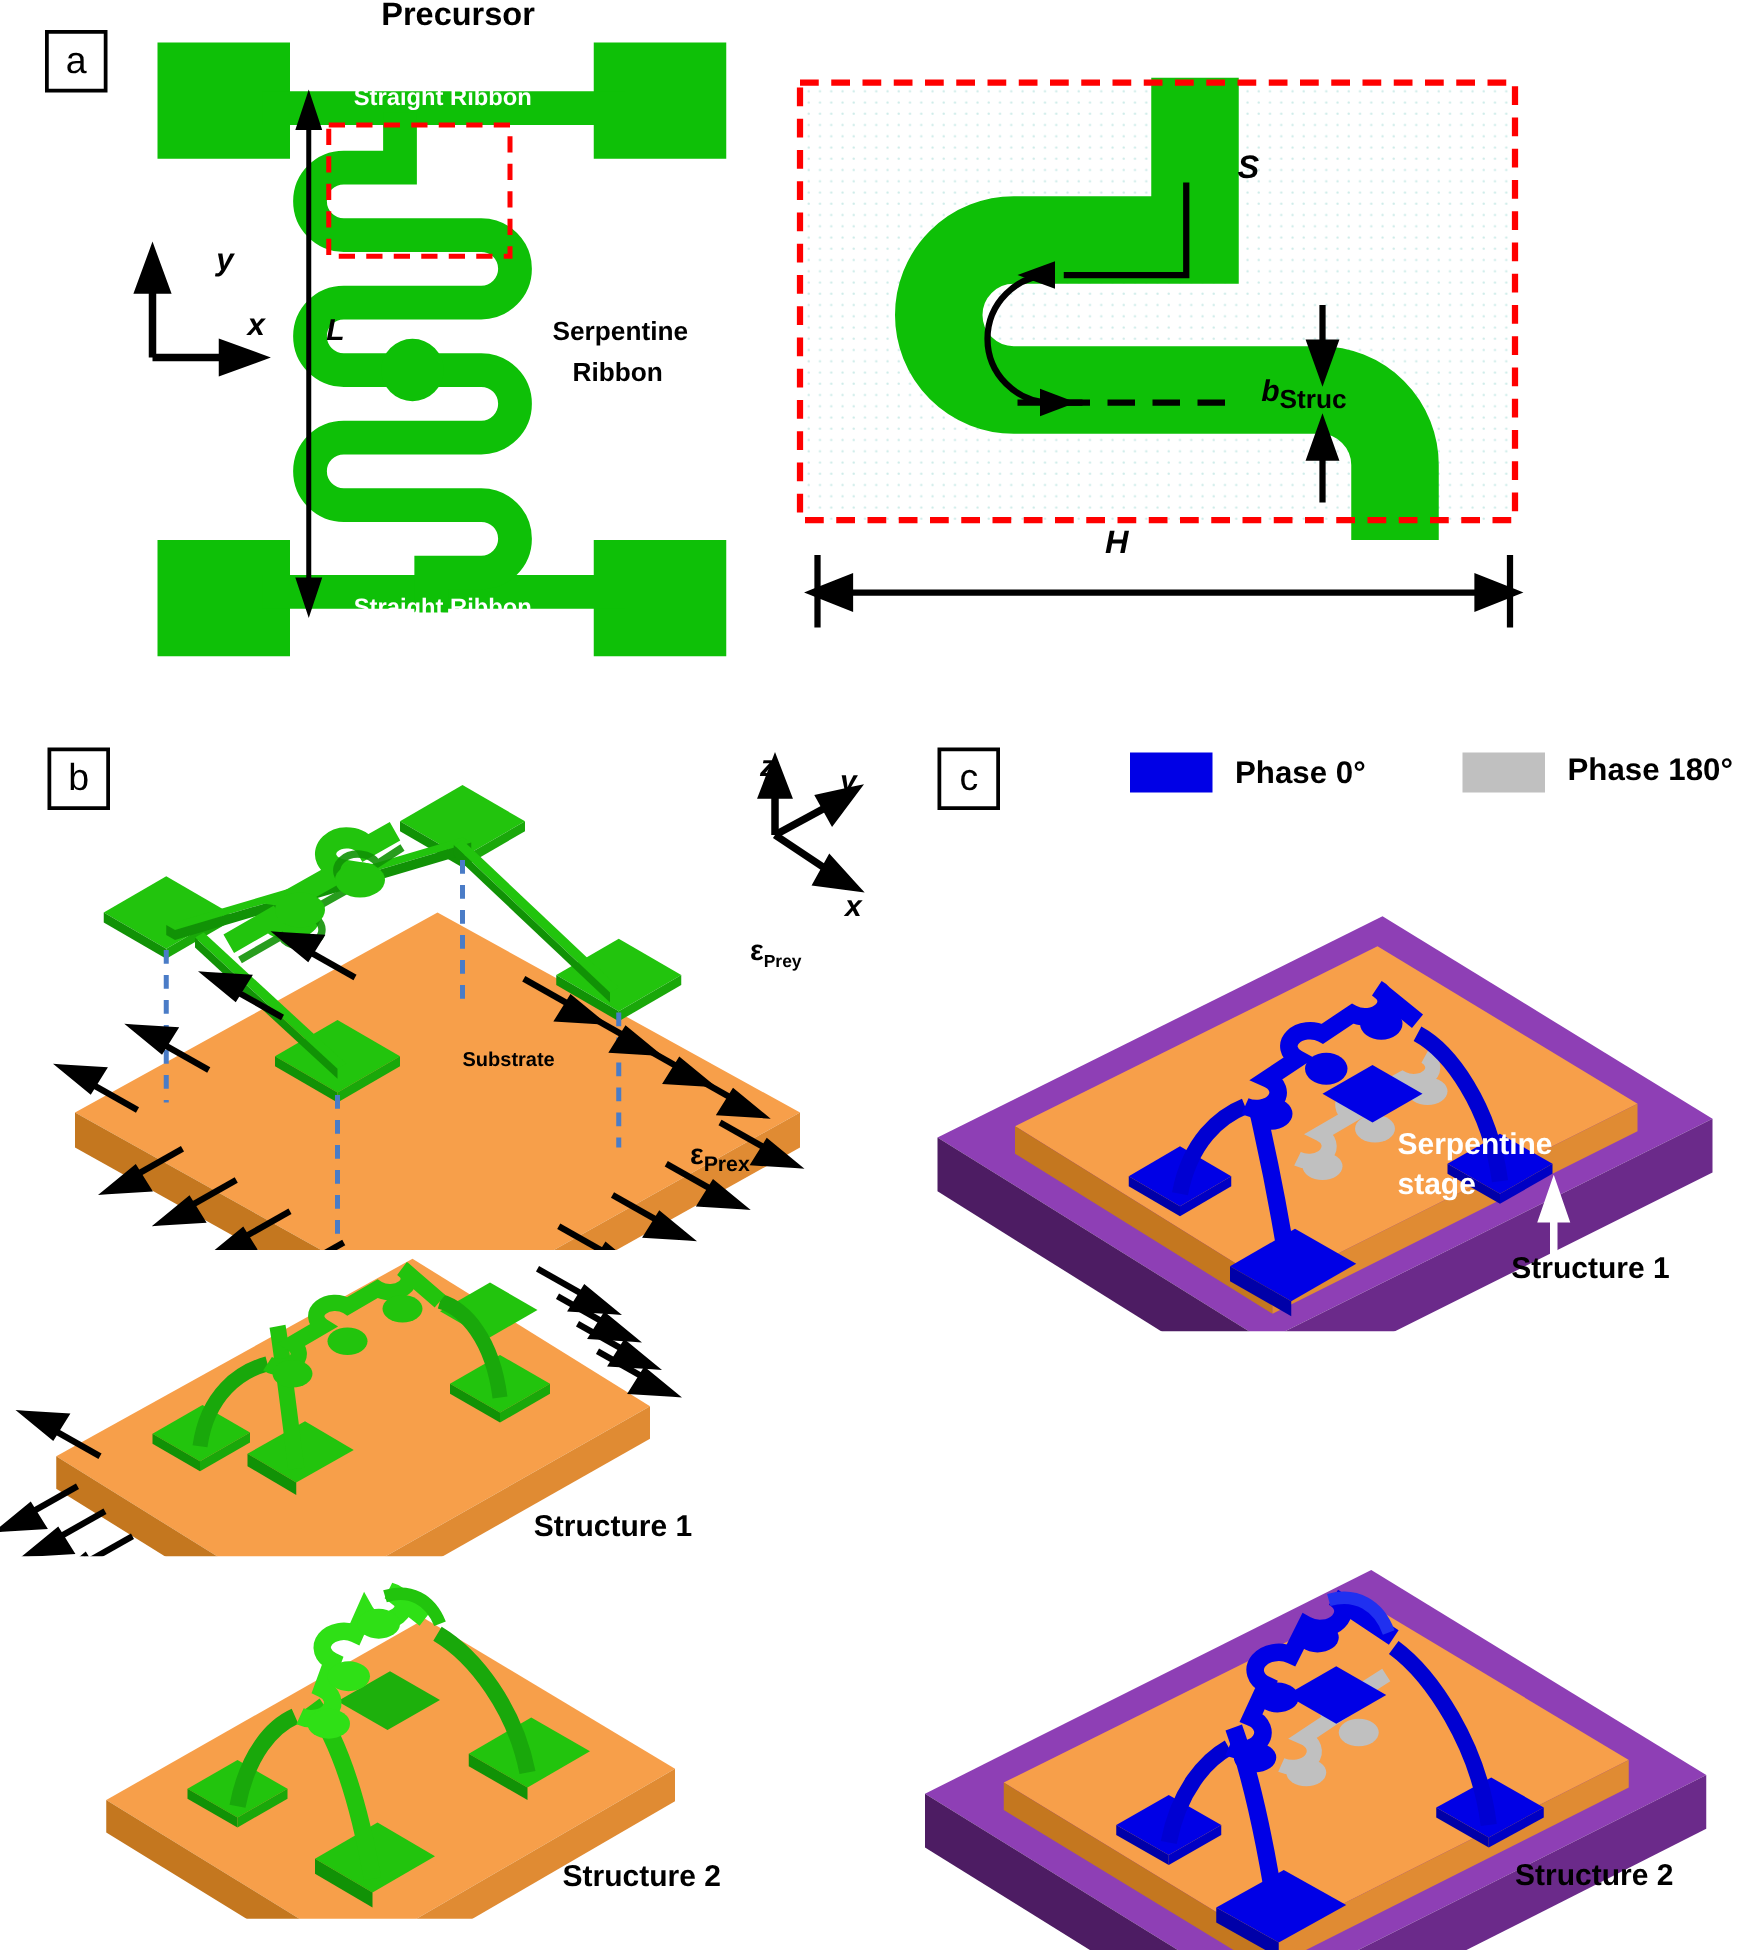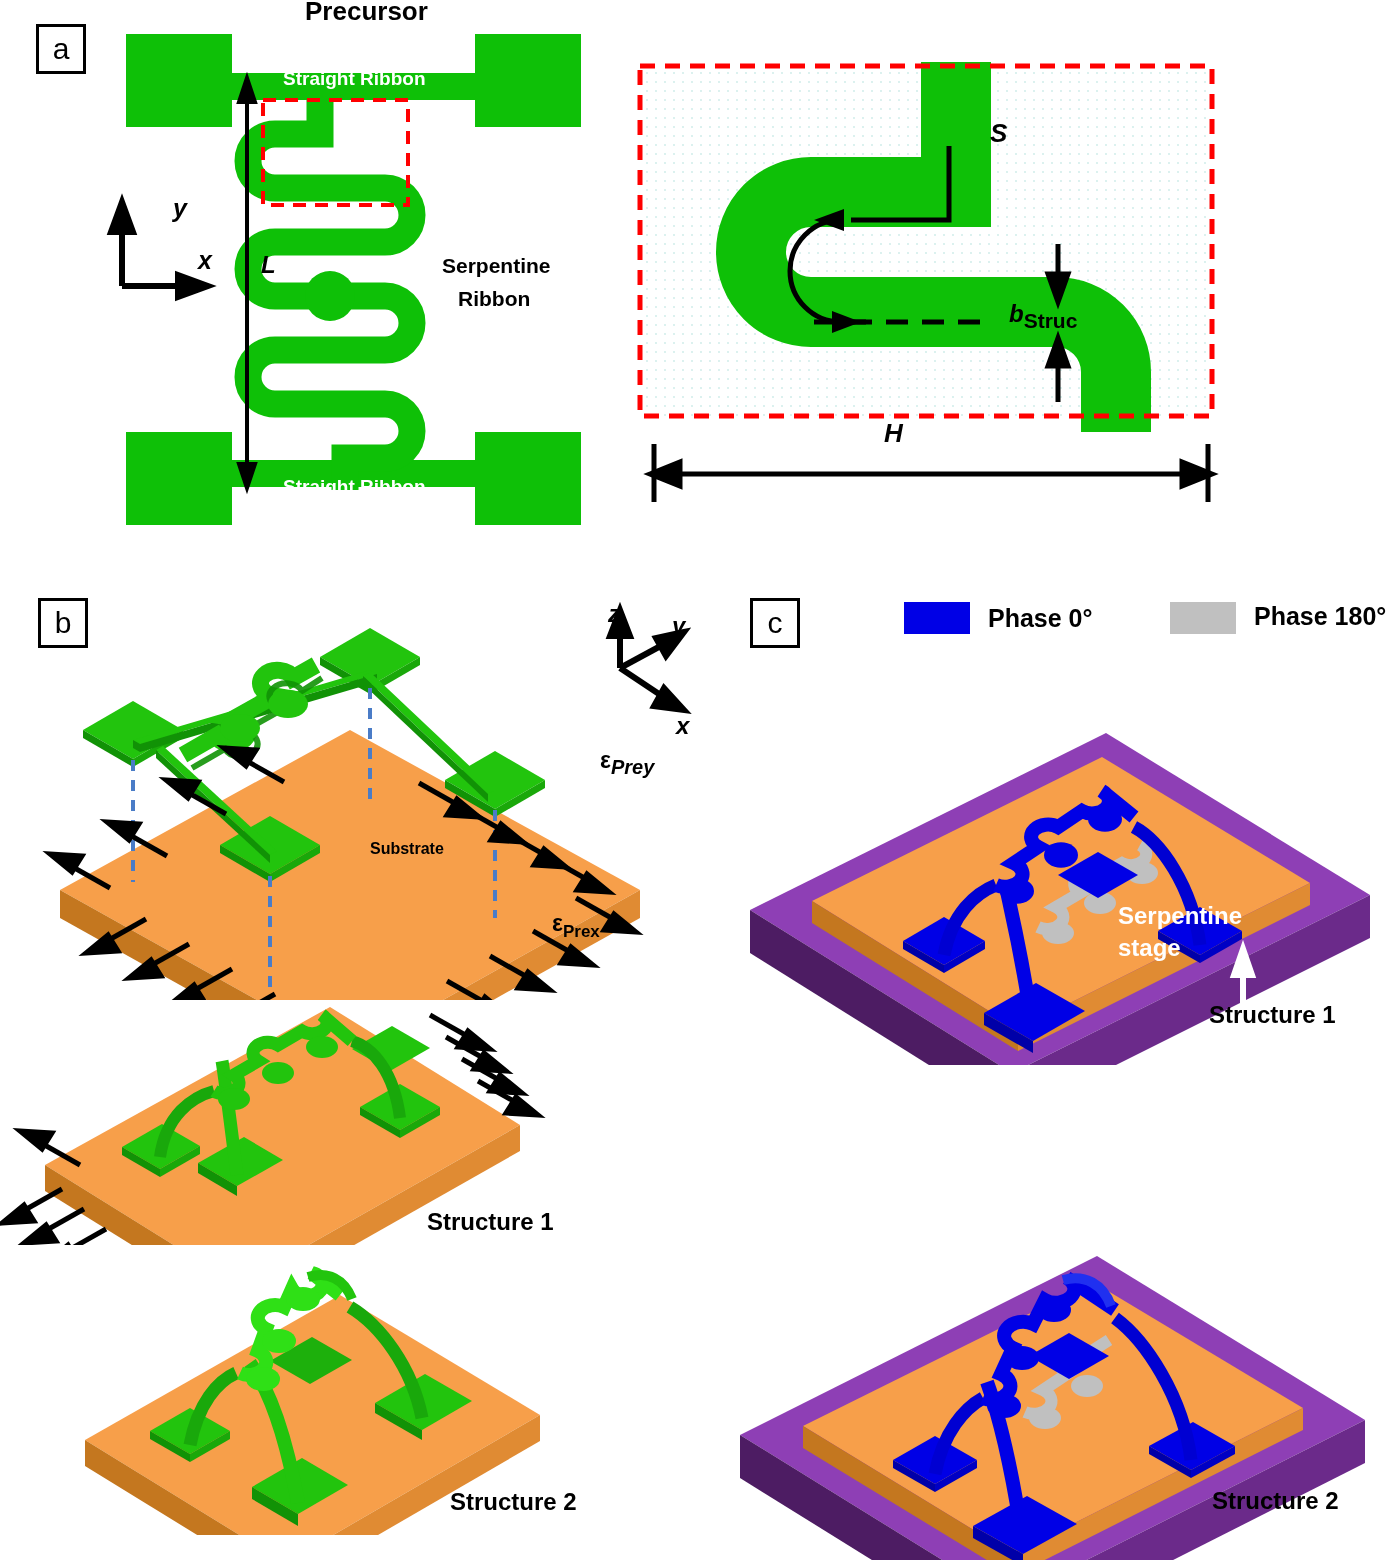--- a/index.html
+++ b/index.html
@@ -293,21 +293,21 @@
           <polygon points="664,32 636,38 646,56"></polygon>
         <line x1="600" y1="68" x2="648" y2="100"></line>
           <polygon points="664,110 644,88 634,106"></polygon>
       </g>
     </svg>
   </div>
 
   <div class="lbl" style="left:370px; top:840px; font-size:16px;">Substrate</div>
 
   <div class="lbl" style="left:600px; top:747px; font-size:23px;">
-    <span>ε</span><span style="font-size:20px; vertical-align:sub;font-style:italic;">Prey</span>
+    <span>ε</span><span style="font-size:14px; vertical-align:sub;">Prey</span>
   </div>
 
   <div class="lbl" style="left:552px; top:910px; font-size:23px;">
     <span>ε</span><span style="font-size:17px; vertical-align:sub;">Prex</span>
   </div>
 
   <div class="lbl lbl-italic" style="left:608px; top:600px; font-size:24px;">z</div>
   <div class="lbl lbl-italic" style="left:672px; top:612px; font-size:24px;">y</div>
   <div class="lbl lbl-italic" style="left:676px; top:712px; font-size:24px;">x</div>
 

